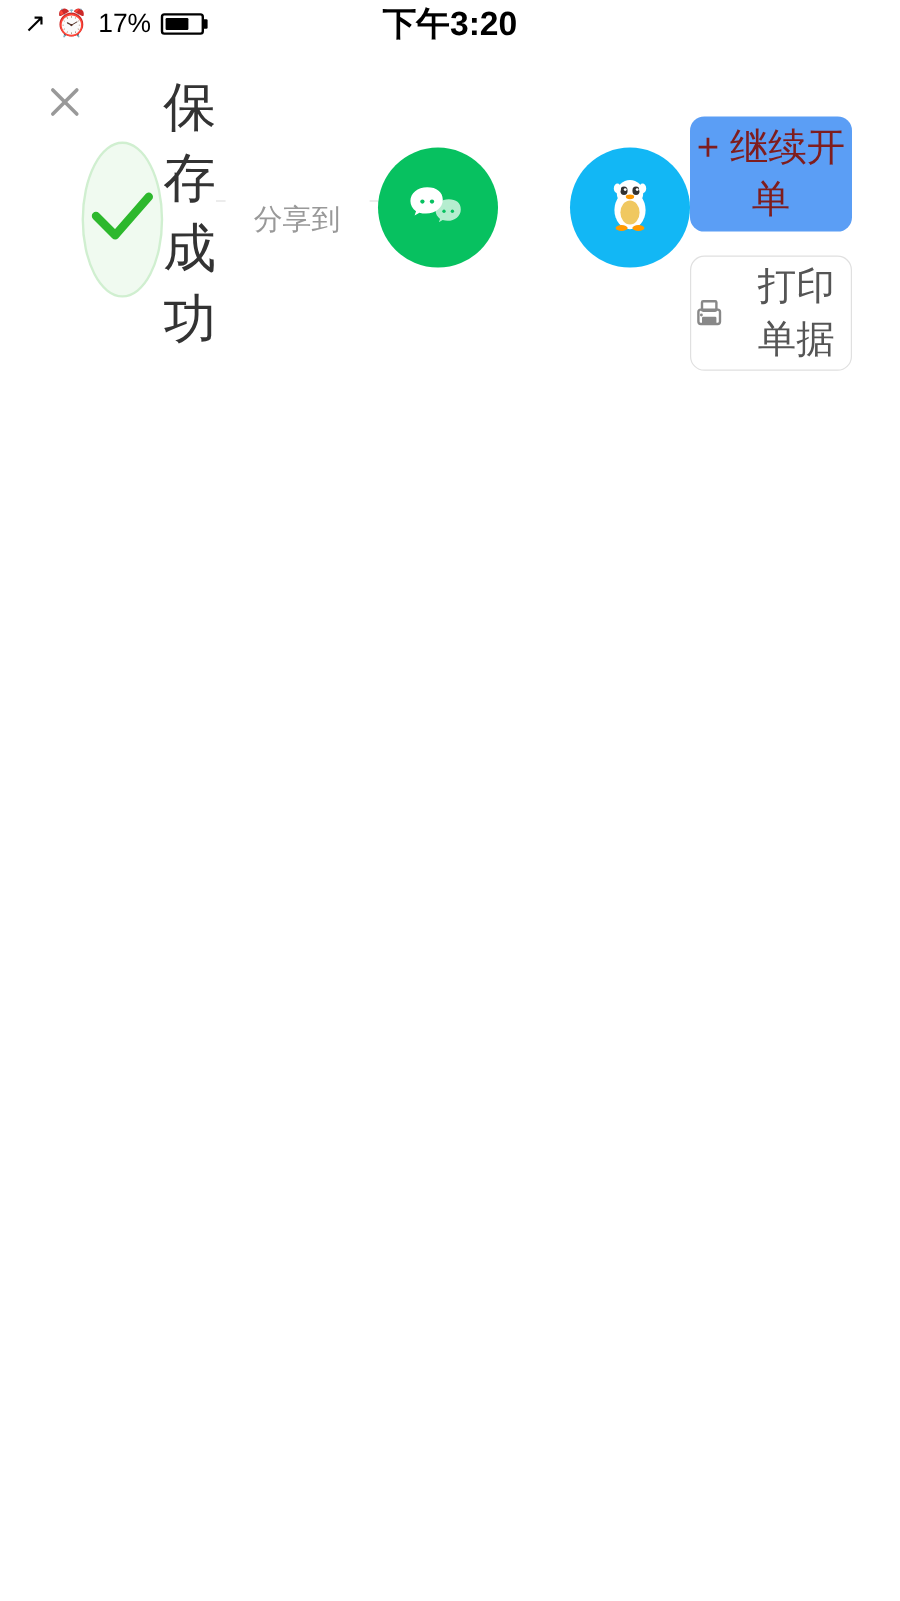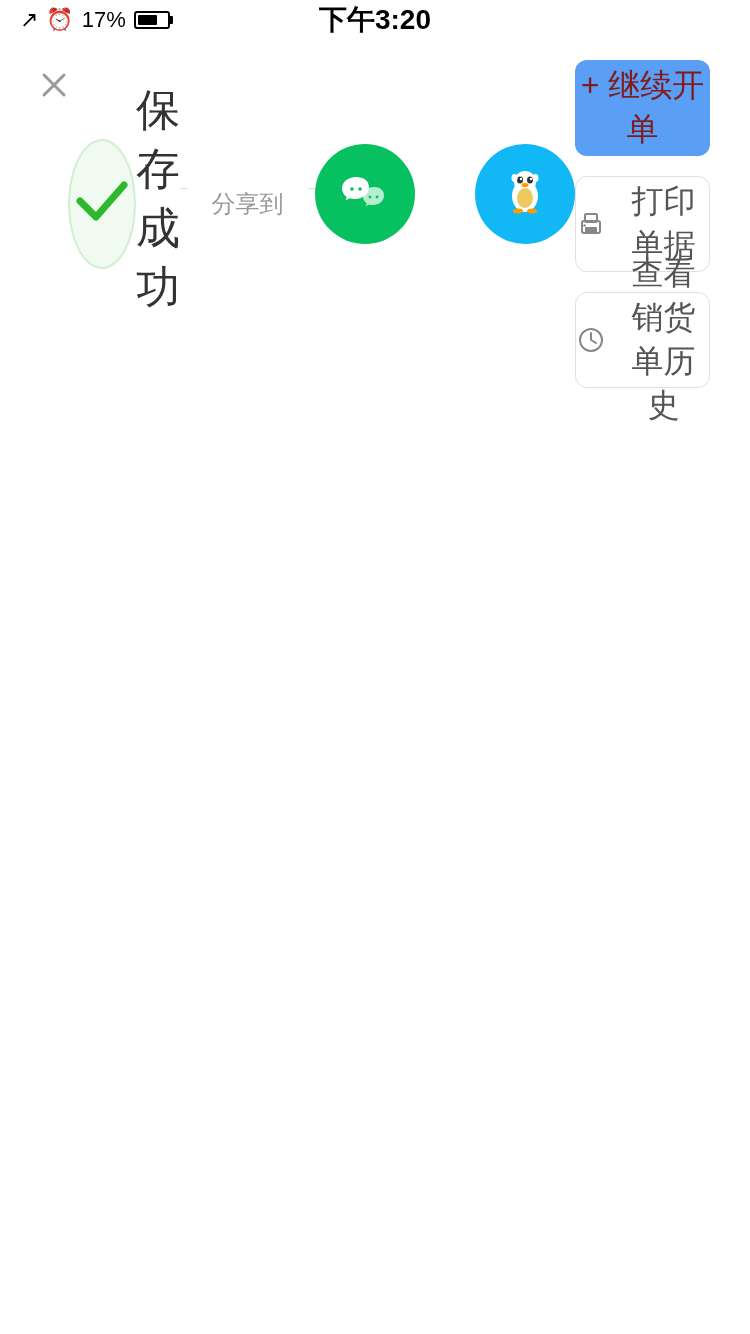--- a/index.html
+++ b/index.html
@@ -339,24 +339,15 @@
         <svg width="30" height="30" viewBox="0 0 30 30" fill="none">
           <rect x="6" y="12" width="18" height="12" rx="2" stroke="#888" stroke-width="2" fill="none"></rect>
           <rect x="9" y="5" width="12" height="8" rx="1" stroke="#888" stroke-width="2" fill="none"></rect>
           <rect x="9" y="18" width="12" height="6" rx="1" fill="#888"></rect>
           <circle cx="8.5" cy="16.5" r="1.2" fill="#888"></circle>
         </svg>
       </span>
       <span>打印单据</span>
     </button>
 
-    <button class="btn-secondary">
-      <span class="btn-icon">
-        <svg width="30" height="30" viewBox="0 0 30 30" fill="none">
-          <circle cx="15" cy="15" r="11" stroke="#888" stroke-width="2" fill="none"></circle>
-          <polyline points="15,8 15,15 20,18" stroke="#888" stroke-width="2" stroke-linecap="round" stroke-linejoin="round" fill="none"></polyline>
-        </svg>
-      </span>
-      <span>查看销货单历史</span>
-    </button>
 
   </div>
 </div>
 
 </body></html>

